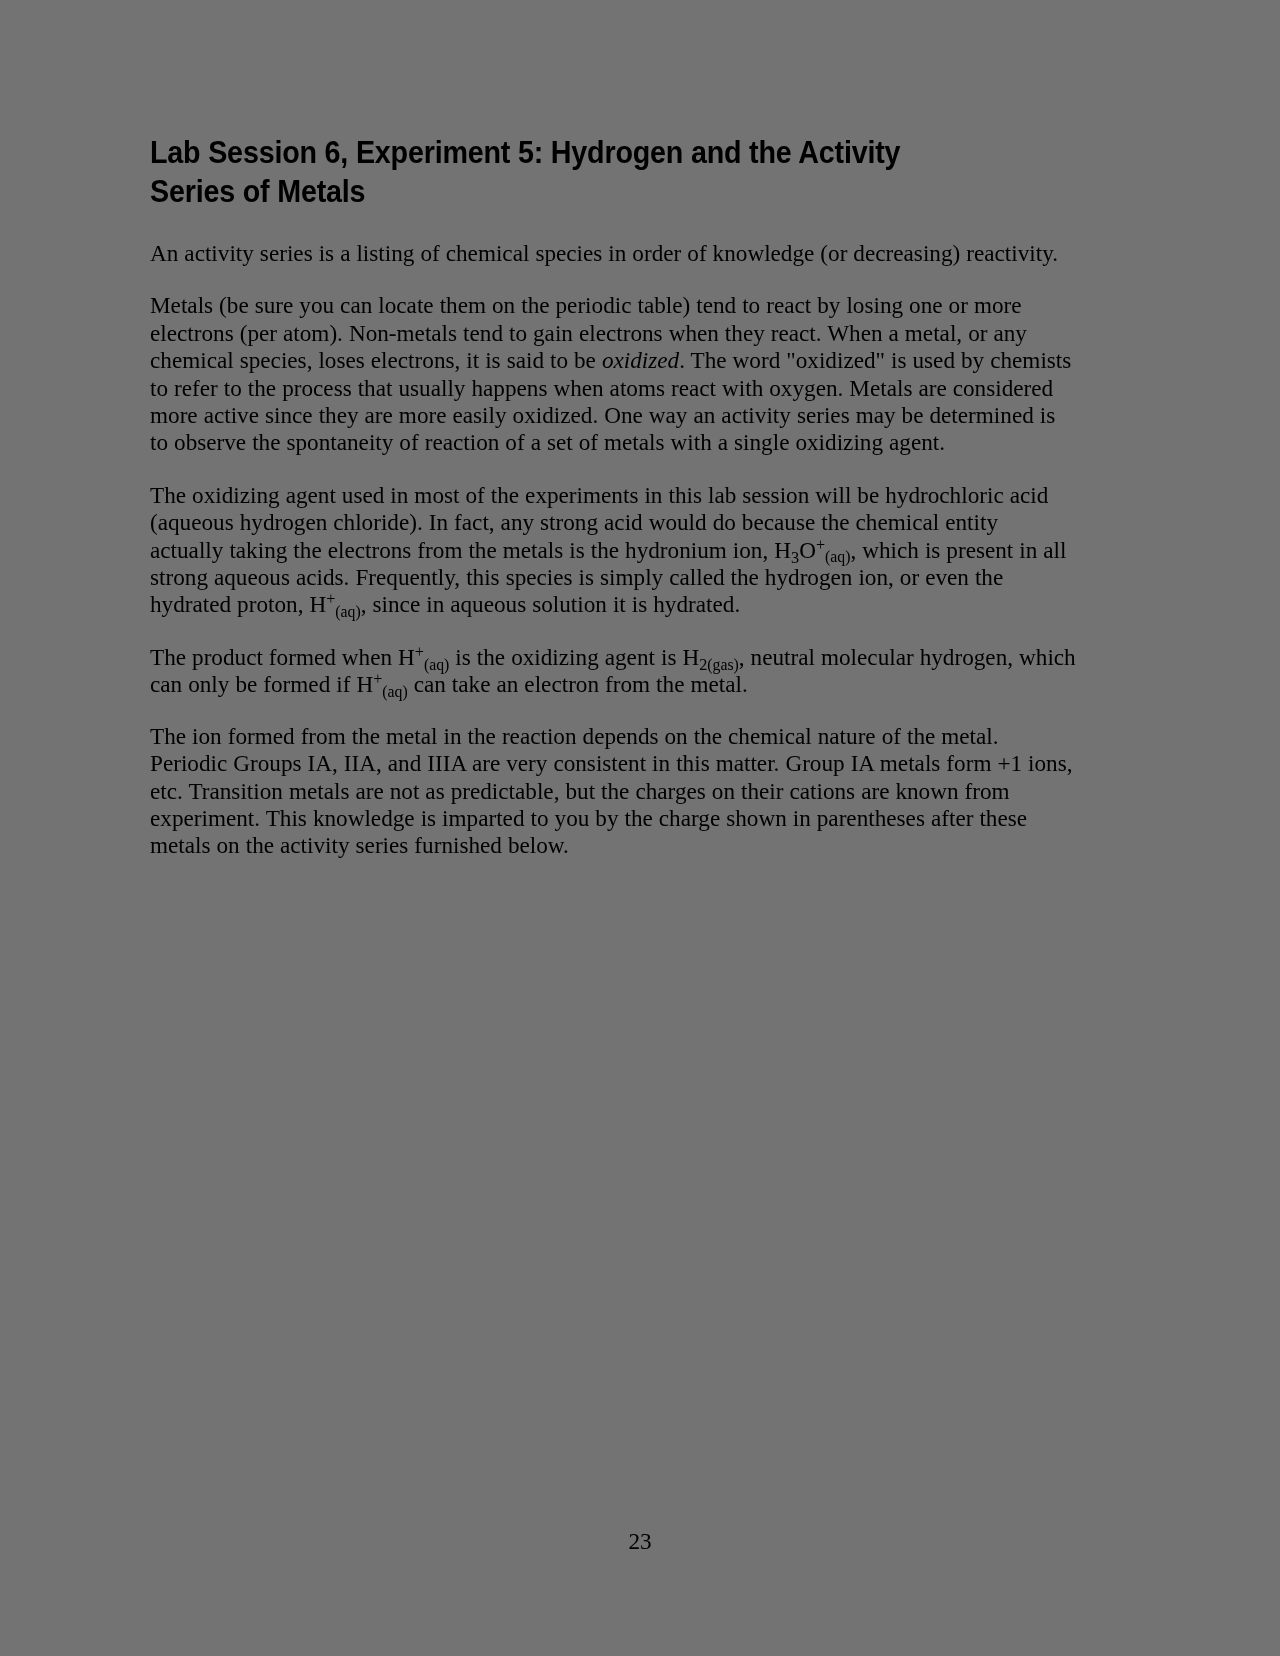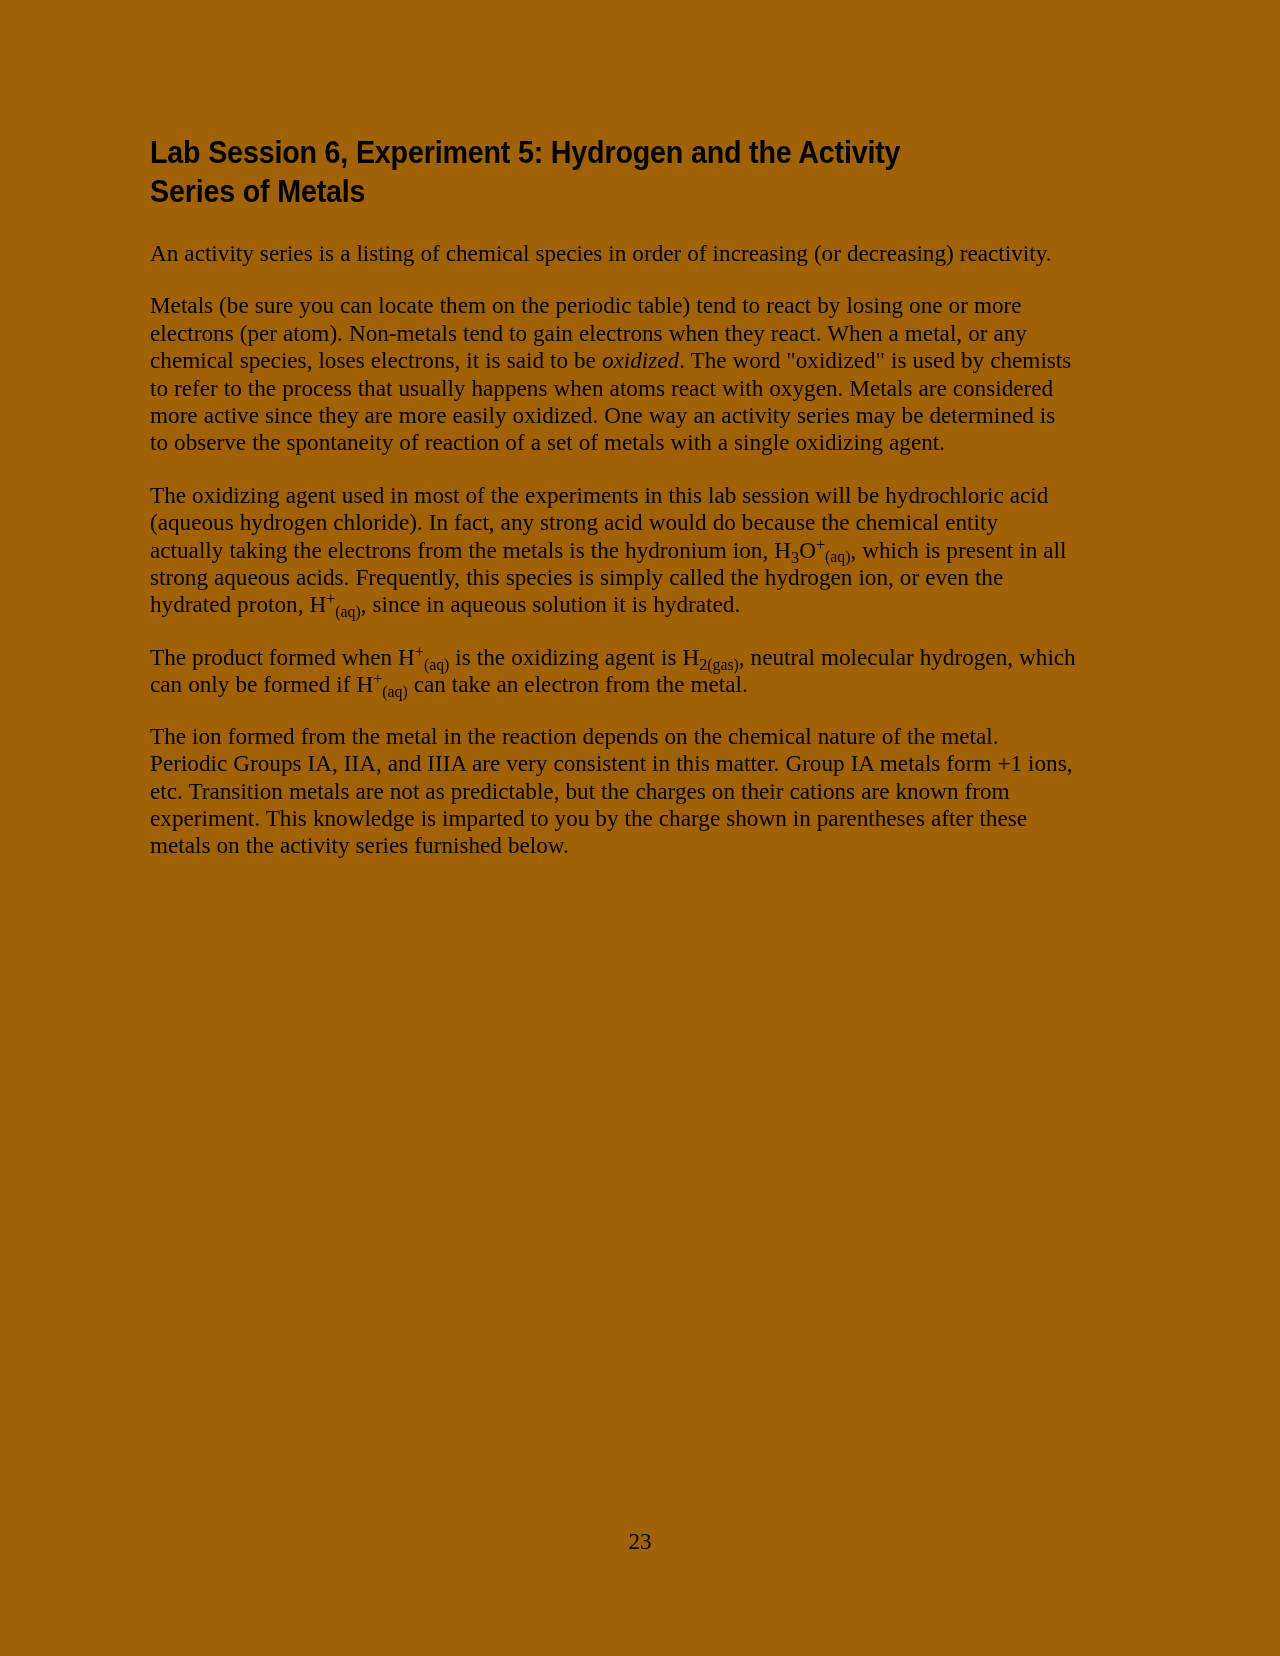--- a/index.html
+++ b/index.html
@@ -14,21 +14,21 @@
     font-family: "Liberation Serif", "DejaVu Serif", serif;
     color: #000000;
     -webkit-font-smoothing: antialiased;
   }
   .page {
     position: absolute;
     left: 0;
     top: 0;
     width: 1280px;
     height: 1656px;
-    background: #a16207;
+    background: #737373;
     overflow: hidden;
   }
   .content {
     position: absolute;
     left: 150px;
     top: 133px;
     width: 926px;
   }
   h1.doc-title {
     font-family: "Liberation Sans Narrow", "Liberation Sans", "DejaVu Sans", sans-serif;
@@ -94,21 +94,21 @@
 
   <div class="content">
 
     <h1 class="doc-title">
       <span>Lab Session 6, Experiment 5:  Hydrogen and the Activity</span><br>
       <span>Series of Metals</span>
     </h1>
 
     <div class="sp-after-title"></div>
 
-    <p class="para"><span>An activity series is a listing of chemical species in order of increasing (or decreasing) reactivity.</span></p>
+    <p class="para"><span>An activity series is a listing of chemical species in order of knowledge (or decreasing) reactivity.</span></p>
 
     <div class="para-gap"></div>
 
     <p class="para"><span>Metals (be sure you can locate them on the periodic table) tend to react by losing one or more electrons (per atom).  Non-metals tend to gain electrons when they react.  When a metal, or any chemical species, loses electrons, it is said to be </span><i class="ital">oxidized</i><span>.  The word "oxidized" is used by chemists to refer to the process that usually happens when atoms react with oxygen.  Metals are considered more active since they are more easily oxidized.  One way an activity series may be determined is to observe the spontaneity of reaction of a set of metals with a single oxidizing agent.</span></p>
 
     <div class="para-gap"></div>
 
     <p class="para"><span>The oxidizing agent used in most of the experiments in this lab session will be hydrochloric acid (aqueous hydrogen chloride).  In fact, any strong acid would do because the chemical entity actually taking the electrons from the metals is the hydronium ion, </span><span class="formula"><span>H</span><sub class="chem">3</sub><span>O</span><sup class="chem">+</sup><sub class="state">(aq)</sub></span><span>, which is present in all strong aqueous acids.  Frequently, this species is simply called the hydrogen ion, or even the hydrated proton, </span><span class="formula"><span>H</span><sup class="chem">+</sup><sub class="state">(aq)</sub></span><span>, since in aqueous solution it is hydrated.</span></p>
 
     <div class="para-gap"></div>

